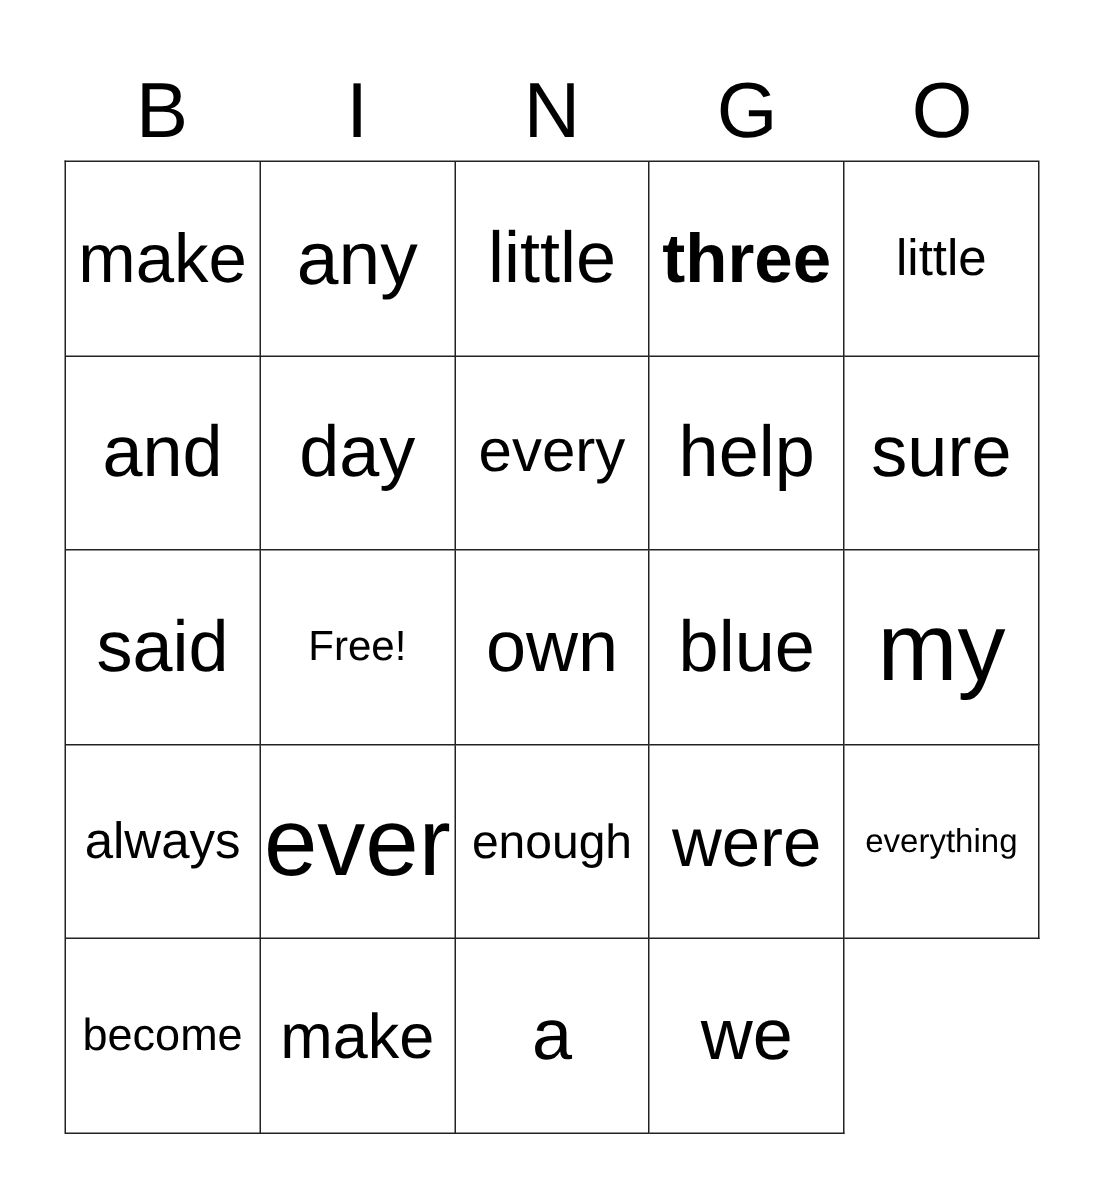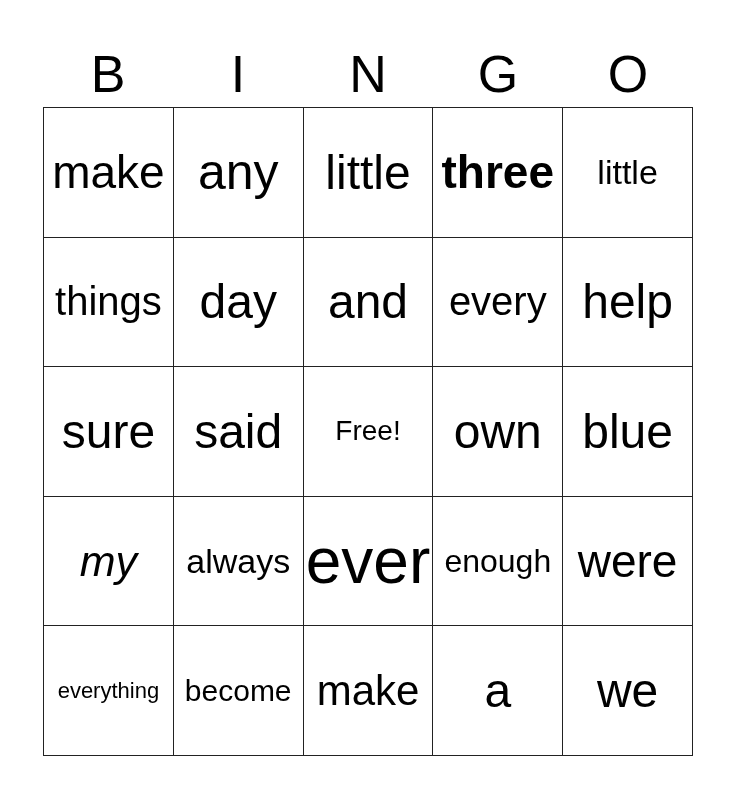--- a/index.html
+++ b/index.html
@@ -19,31 +19,30 @@
   <span>G</span>
   <span>O</span>
 </div>
 
 <div class="grid" id="grid">
     <div class="cell" style="font-size: 46px;">make</div>
     <div class="cell" style="font-size: 50px;">any</div>
     <div class="cell" style="font-size: 48px;">little</div>
     <div class="cell" style="font-size: 46px; font-weight: bold;">three</div>
     <div class="cell" style="font-size: 34px;">little</div>
-    <div class="cell" style="font-size: 40px;">things</div>
+    <div class="cell" style="font-size: 48px;">and</div>
     <div class="cell" style="font-size: 48px;">day</div>
-    <div class="cell" style="font-size: 48px;">and</div>
     <div class="cell" style="font-size: 40px;">every</div>
     <div class="cell" style="font-size: 48px;">help</div>
     <div class="cell" style="font-size: 48px;">sure</div>
     <div class="cell" style="font-size: 48px;">said</div>
     <div class="cell" style="font-size: 28px;">Free!</div>
     <div class="cell" style="font-size: 48px;">own</div>
     <div class="cell" style="font-size: 48px;">blue</div>
-    <div class="cell" style="font-size: 43px; font-style: italic;">my</div>
+    <div class="cell" style="font-size: 64px;">my</div>
     <div class="cell" style="font-size: 34px;">always</div>
     <div class="cell" style="font-size: 64px;">ever</div>
     <div class="cell" style="font-size: 32px;">enough</div>
     <div class="cell" style="font-size: 46px;">were</div>
     <div class="cell" style="font-size: 22px;">everything</div>
     <div class="cell" style="font-size: 30px;">become</div>
     <div class="cell" style="font-size: 42px;">make</div>
     <div class="cell" style="font-size: 48px;">a</div>
     <div class="cell" style="font-size: 48px;">we</div>
   </div>

